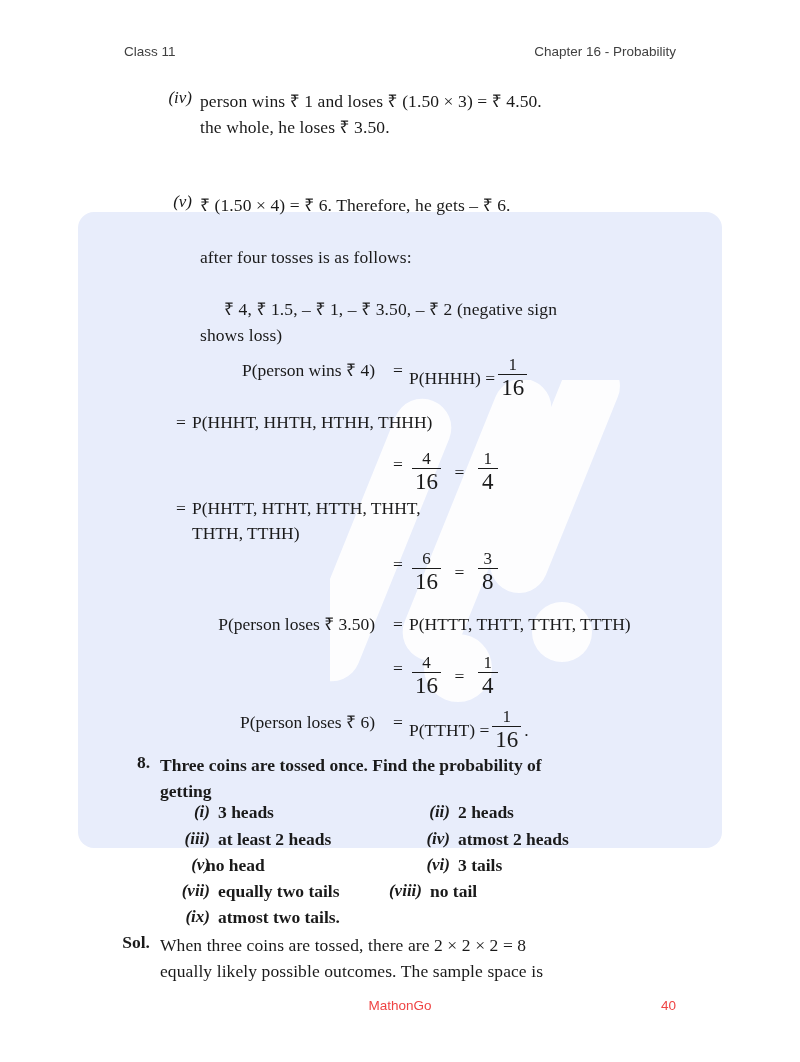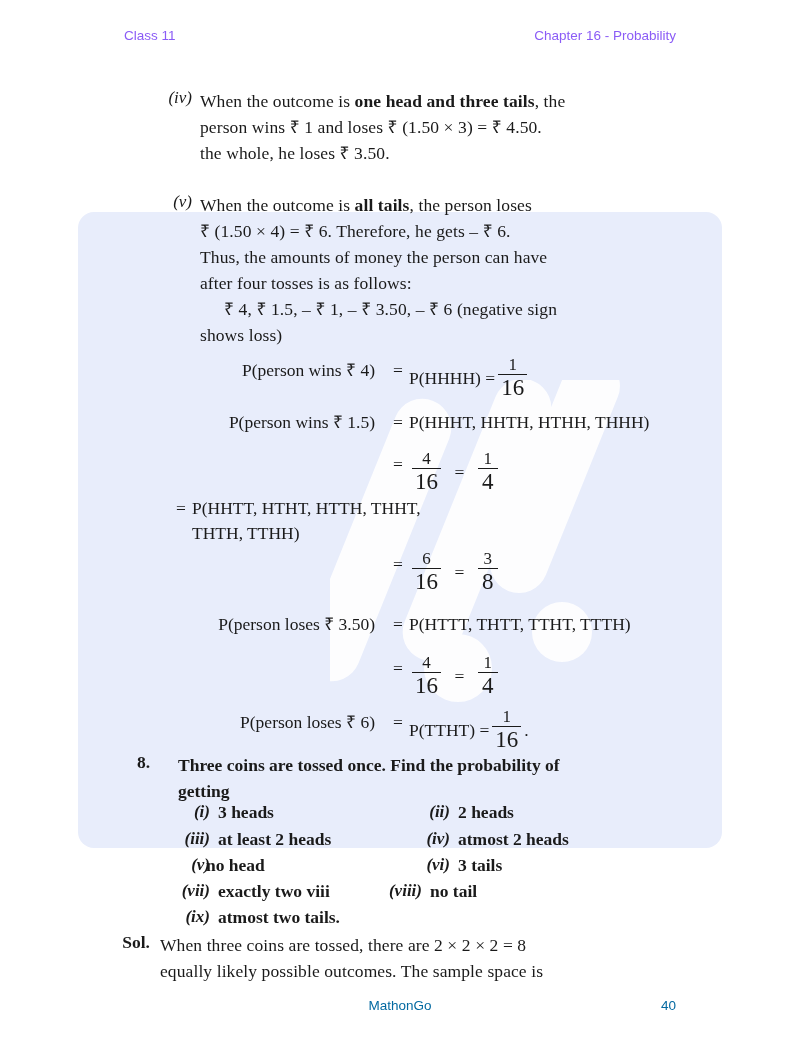--- a/index.html
+++ b/index.html
@@ -43,27 +43,27 @@
     height: 636px;
     background: #e8edfb;
     border-radius: 16px;
     z-index: 1;
   }
 
   
   .page-header {
     position: absolute;
     left: 0;
-    top: 28px;
+    top: 44px;
     width: 800px;
     height: 24px;
     z-index: 5;
     font-family: "Liberation Sans", sans-serif;
     font-size: 13.5px;
-    color: #8b5cf6;
+    color: #404040;
   }
   .page-header .hdr-left {
     position: absolute;
     left: 124px;
     top: 0;
   }
   .page-header .hdr-right {
     position: absolute;
     right: 124px;
     top: 0;
@@ -72,21 +72,21 @@
   
   .page-footer {
     position: absolute;
     left: 0;
     top: 998px;
     width: 800px;
     height: 22px;
     z-index: 5;
     font-family: "Liberation Sans", sans-serif;
     font-size: 13.5px;
-    color: #0369a1;
+    color: #ef4444;
   }
   .page-footer .ftr-center {
     position: absolute;
     left: 0;
     width: 800px;
     text-align: center;
     top: 0;
   }
   .page-footer .ftr-right {
     position: absolute;
@@ -173,21 +173,20 @@
     position: absolute;
     font-weight: bold;
     font-size: 17.5px;
     text-align: right;
   }
   .qtext {
     position: absolute;
     font-weight: bold;
     font-size: 17.5px;
     line-height: 26px;
-    margin-left: 18px;
   }
 
   .subitem-roman {
     position: absolute;
     font-weight: bold;
     font-style: italic;
     font-size: 17px;
     text-align: right;
   }
   .subitem-label {
@@ -218,55 +217,51 @@
 
   <div class="page-header">
     <span class="hdr-left">Class 11</span>
     <span class="hdr-right">Chapter 16 - Probability</span>
   </div>
 
   <div class="content">
 
     <div class="marker" style="left:150px; top:88px; width:42px;">(iv)</div>
     <div class="para" style="left:200px; top:88px; width:475px;">
-      <span class="txt"><span>When the outcome is </span><b>one head and three tails</b><span>, the</span></span>
       <span class="txt">person wins ₹ 1 and loses ₹ (1.50 × 3) = ₹ 4.50.</span>
       <span class="txt">the whole, he loses ₹ 3.50.</span>
     </div>
 
     <div class="marker" style="left:150px; top:192px; width:42px;">(v)</div>
     <div class="para" style="left:200px; top:192px; width:475px;">
-      <span class="txt"><span>When the outcome is </span><b>all tails</b><span>, the person loses</span></span>
       <span class="txt">₹ (1.50 × 4) = ₹ 6. Therefore, he gets – ₹ 6.</span>
     </div>
 
     <div class="para" style="left:200px; top:244px; width:478px;">
-      <span class="txt">Thus, the amounts of money the person can have</span>
       <span class="txt">after four tosses is as follows:</span>
     </div>
 
     <div class="para" style="left:200px; top:296px; width:478px;">
-      <span class="txt" style="padding-left:24px;">₹ 4, ₹ 1.5, – ₹ 1, – ₹ 3.50, – ₹ 6   (negative sign</span>
+      <span class="txt" style="padding-left:24px;">₹ 4, ₹ 1.5, – ₹ 1, – ₹ 3.50, – ₹ 2   (negative sign</span>
       <span class="txt">shows loss)</span>
     </div>
 
     <div class="eqrow" style="left:170px; top:358px;">
       <span class="eq-lhs">P(person wins ₹ 4)</span>
       <span class="eq-eq">=</span>
       <span class="eq-rhs">
         <span>P(HHHH) =</span><span class="frac">
             <span class="num">1</span>
             <span class="bar"></span>
             <span class="den">16</span>
           </span>
       </span>
     </div>
 
     <div class="eqrow" style="left:170px; top:410px;">
-      <span class="eq-lhs">P(person wins ₹ 1.5)</span>
       <span class="eq-eq">=</span>
       <span class="eq-rhs">P(HHHT, HHTH, HTHH, THHH)</span>
     </div>
 
     <div class="eqrow" style="left:170px; top:452px;">
       <span class="eq-lhs"></span>
       <span class="eq-eq">=</span>
       <span class="eq-rhs">
         <span class="frac">
             <span class="num">4</span>
@@ -359,21 +354,21 @@
     <div class="subitem-label" style="left:218px; top:829px;">at least 2 heads</div>
     <div class="subitem-roman" style="left:390px; top:829px; width:60px;">(iv)</div>
     <div class="subitem-label" style="left:458px; top:829px;">atmost 2 heads</div>
 
     <div class="subitem-roman" style="left:150px; top:855px; width:60px;">(v)</div>
     <div class="subitem-label" style="left:206px; top:855px;">no head</div>
     <div class="subitem-roman" style="left:390px; top:855px; width:60px;">(vi)</div>
     <div class="subitem-label" style="left:458px; top:855px;">3 tails</div>
 
     <div class="subitem-roman" style="left:150px; top:881px; width:60px;">(vii)</div>
-    <div class="subitem-label" style="left:218px; top:881px;">exactly two viii</div>
+    <div class="subitem-label" style="left:218px; top:881px;">equally two tails</div>
     <div class="subitem-roman" style="left:362px; top:881px; width:60px;">(viii)</div>
     <div class="subitem-label" style="left:430px; top:881px;">no tail</div>
 
     <div class="subitem-roman" style="left:150px; top:907px; width:60px;">(ix)</div>
     <div class="subitem-label" style="left:218px; top:907px;">atmost two tails.</div>
 
     <div class="qnum" style="left:98px; top:932px; width:52px;">Sol.</div>
     <div class="para" style="left:160px; top:932px; width:520px;">
       <span class="txt">When three coins are tossed, there are 2 × 2 × 2 = 8</span>
       <span class="txt">equally likely possible outcomes. The sample space is</span>

